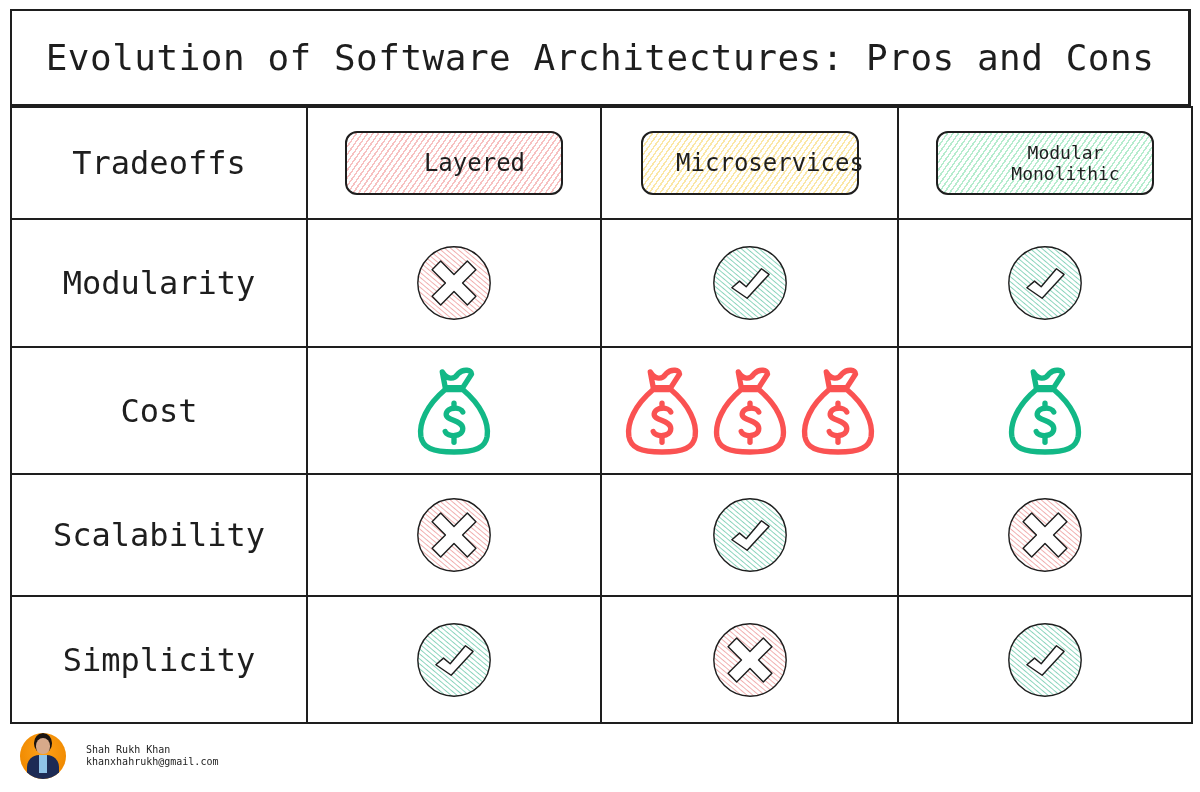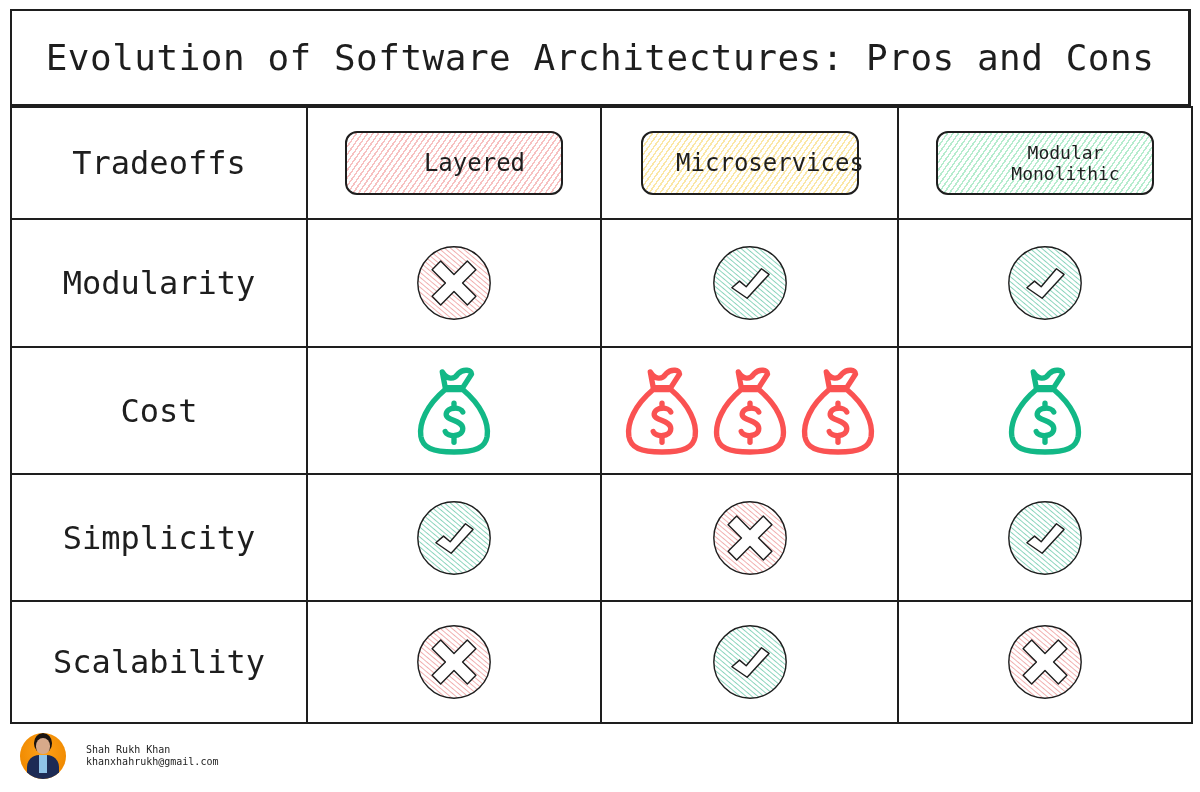--- a/index.html
+++ b/index.html
@@ -104,43 +104,43 @@
           <svg class="icon" width="78" height="90" style="color:#fa5252">
                 <use href="#sym-bag"></use>
               </svg>
         </div>
       </td>
       <td class="thin-left"><svg class="icon" width="78" height="90" style="color:#12b886">
               <use href="#sym-bag"></use>
             </svg></td>
     </tr>
 
+    <tr style="height:122px">
+      <td><span class="row-label">Scalability</span></td>
+      <td class="thin-left"><svg class="icon" width="80" height="80">
+              <use href="#sym-cross"></use>
+            </svg></td>
+      <td class="thin-left"><svg class="icon" width="80" height="80">
+              <use href="#sym-check"></use>
+            </svg></td>
+      <td class="thin-left"><svg class="icon" width="80" height="80">
+              <use href="#sym-cross"></use>
+            </svg></td>
+    </tr>
+
     <tr style="height:127px">
       <td><span class="row-label">Simplicity</span></td>
       <td class="thin-left"><svg class="icon" width="80" height="80">
               <use href="#sym-check"></use>
             </svg></td>
       <td class="thin-left"><svg class="icon" width="80" height="80">
               <use href="#sym-cross"></use>
             </svg></td>
       <td class="thin-left"><svg class="icon" width="80" height="80">
               <use href="#sym-check"></use>
-            </svg></td>
-    </tr>
-
-    <tr style="height:122px">
-      <td><span class="row-label">Scalability</span></td>
-      <td class="thin-left"><svg class="icon" width="80" height="80">
-              <use href="#sym-cross"></use>
-            </svg></td>
-      <td class="thin-left"><svg class="icon" width="80" height="80">
-              <use href="#sym-check"></use>
-            </svg></td>
-      <td class="thin-left"><svg class="icon" width="80" height="80">
-              <use href="#sym-cross"></use>
             </svg></td>
     </tr>
   </tbody>
     </table>
 </div>
 
 <div class="footer">
   <div class="avatar">
     <div class="suit"></div>
       <div class="shirt"></div>

